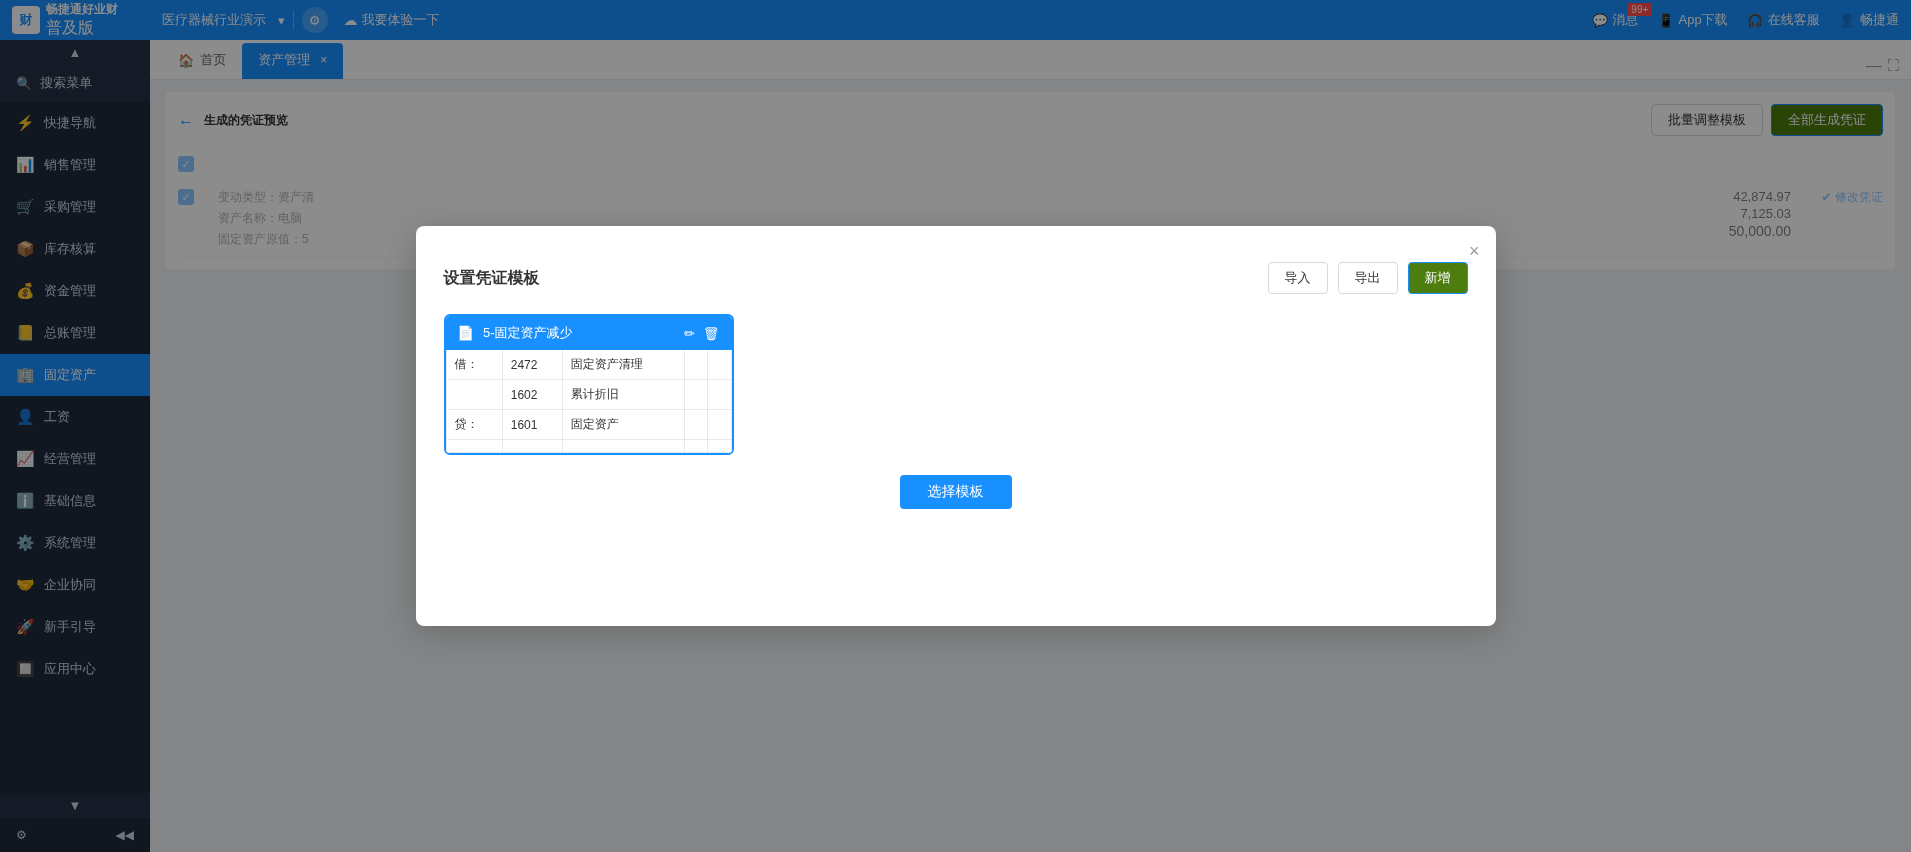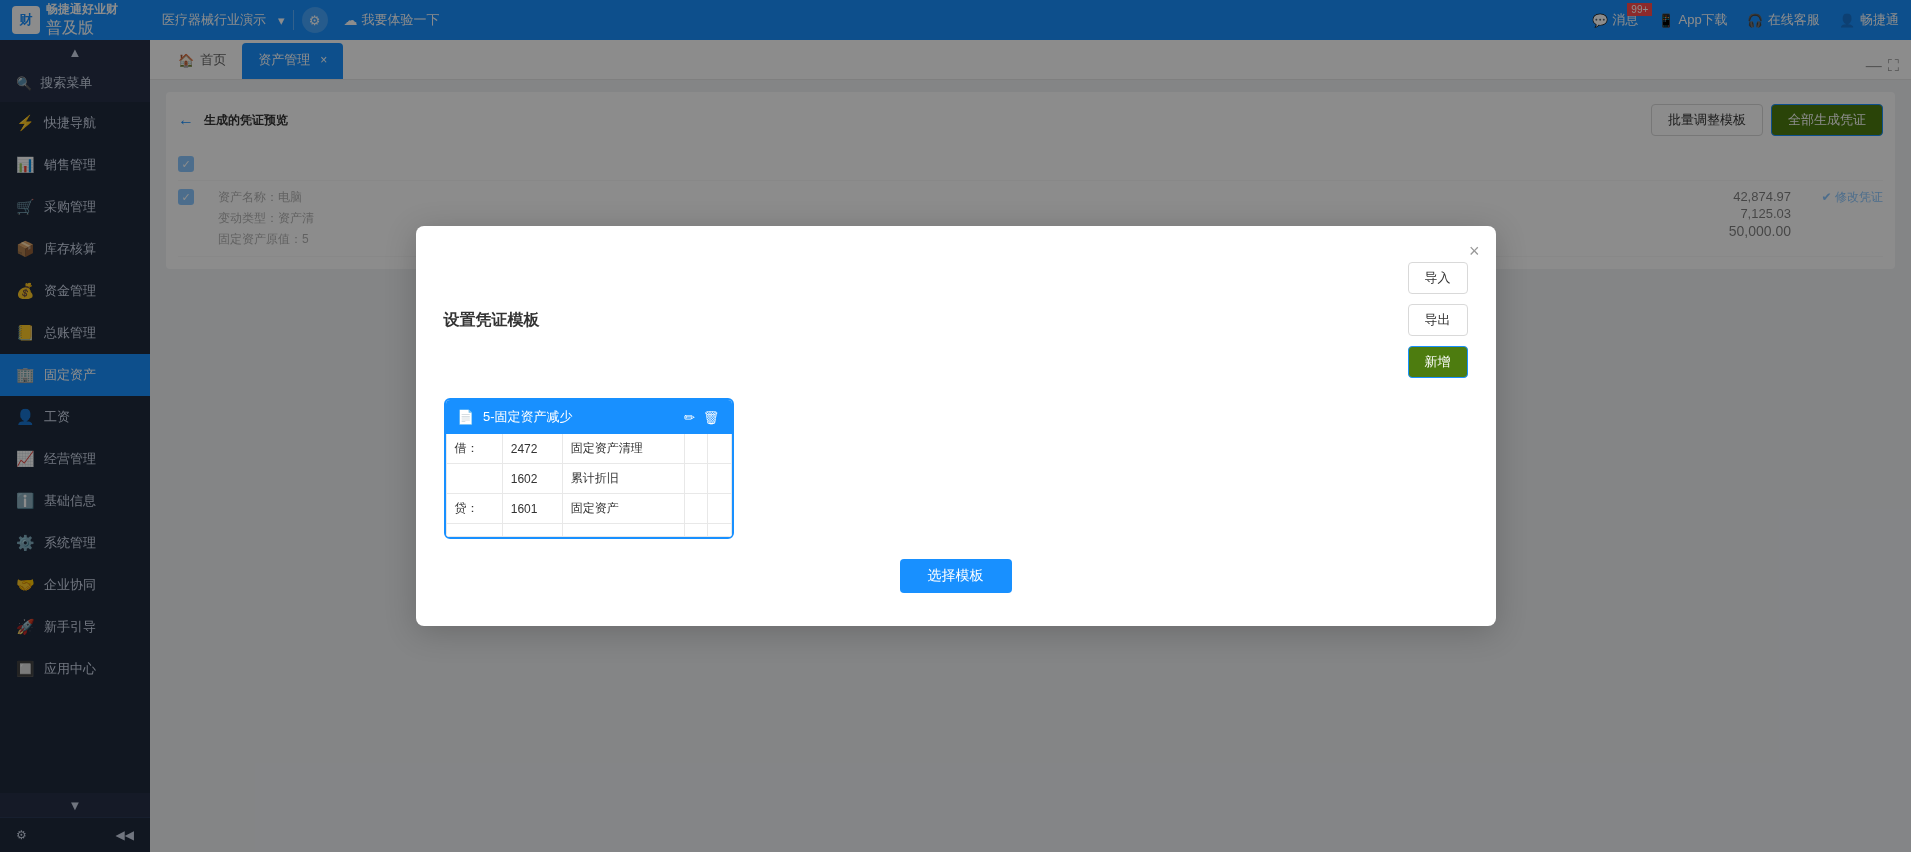--- a/index.html
+++ b/index.html
@@ -177,21 +177,21 @@
       position: relative;
       padding: 24px 28px;
       box-shadow: 0 6px 32px rgba(0,0,0,0.2);
     }
     .modal-header {
       display: flex; align-items: center; justify-content: space-between;
       margin-bottom: 20px;
       margin-top: 12px;
     }
     .modal-title { font-size: 16px; font-weight: bold; color: #333; }
-    .modal-actions { display: flex; gap: 10px; flex-direction: column; }
+    .modal-actions { display: flex; gap: 10px; }
     .modal-close {
       position: absolute;
       top: 16px; right: 16px;
       cursor: pointer;
       font-size: 18px;
       color: #999;
       line-height: 1;
     }
 
     
@@ -409,22 +409,22 @@
         </div>
       </div>
 
       <div style="opacity:0.5;">
         <div style="display:flex;align-items:center;gap:12px;padding:8px 0;border-bottom:1px solid #f0f0f0;">
           <div class="bg-checkbox">✓</div>
         </div>
         <div style="display:flex;align-items:flex-start;gap:12px;padding:8px 0;border-bottom:1px solid #f0f0f0;">
           <div class="bg-checkbox">✓</div>
           <div style="flex:1;">
+            <div style="font-size:12px;color:#666;margin-bottom:4px;">变动类型：资产清</div>
             <div style="font-size:12px;color:#666;margin-bottom:4px;">资产名称：电脑</div>
-            <div style="font-size:12px;color:#666;margin-bottom:4px;">变动类型：资产清</div>
             <div style="font-size:12px;color:#666;">固定资产原值：5</div>
           </div>
           <div style="margin-left:auto;text-align:right;">
             <div style="font-size:13px;margin-bottom:2px;">42,874.97</div>
             <div style="font-size:13px;margin-bottom:2px;">7,125.03</div>
             <div style="font-size:14px;">50,000.00</div>
           </div>
           <div style="min-width:80px;text-align:right;">
             <span style="color:#1890ff;font-size:12px;cursor:pointer;">✔ 修改凭证</span>
           </div>

